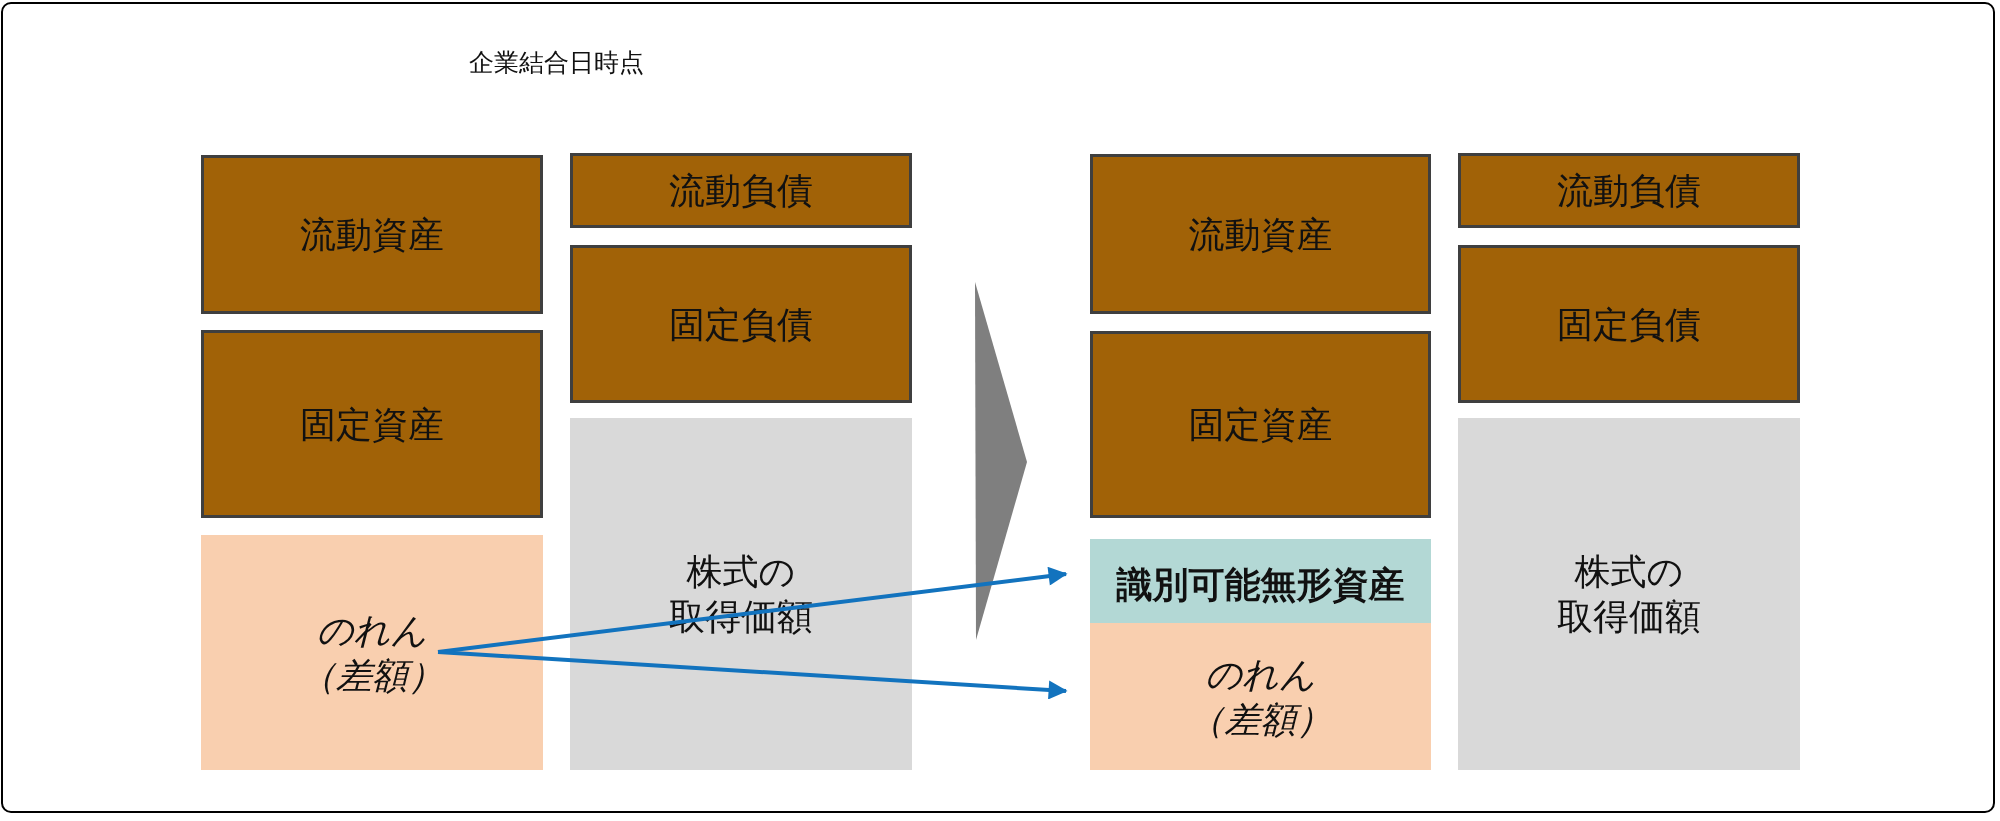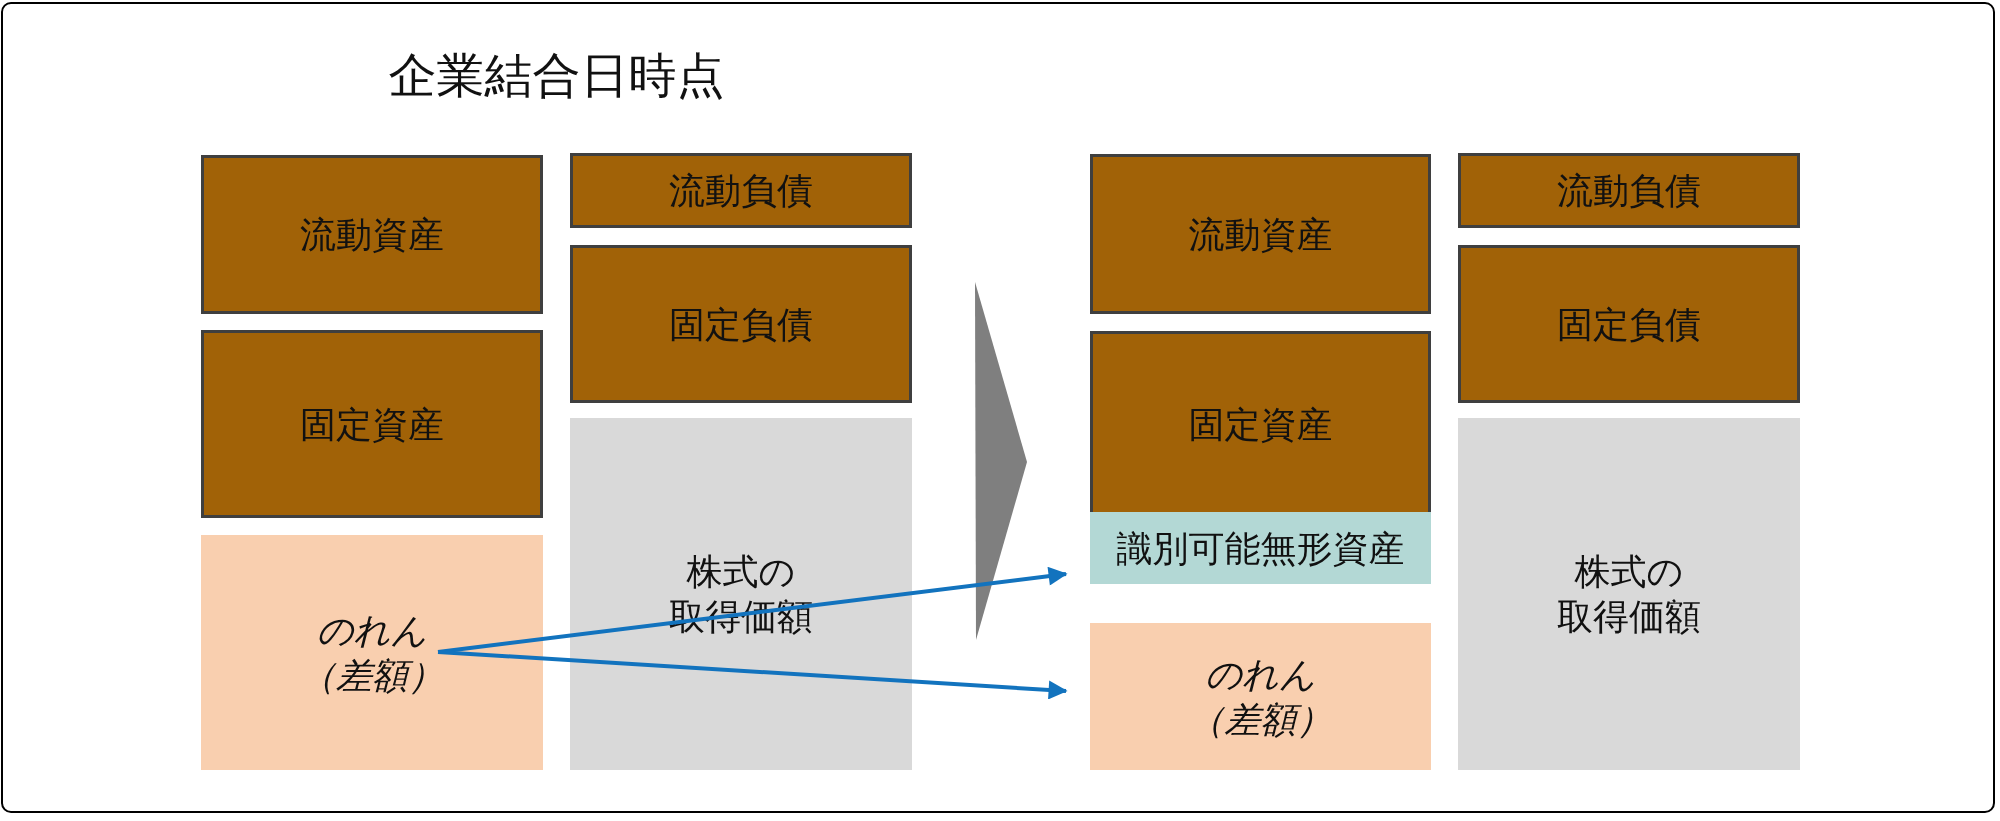--- a/index.html
+++ b/index.html
@@ -12,21 +12,21 @@
     overflow:hidden;
   }
   .frame{
     position:absolute;left:1px;top:2px;width:1994px;height:811px;
     border:2px solid var(--frame-border,#000);
     border-radius:10px;
     box-sizing:border-box;
   }
   .title{
     position:absolute;top:48px;
-    font-size:48px;line-height:1.15;
+    font-size:25px;line-height:1.15;
     text-align:center;
     white-space:nowrap;
     color:var(--text,#111);
   }
   .box{
     position:absolute;
     box-sizing:border-box;
     display:flex;align-items:center;justify-content:center;
     text-align:center;
     font-size:36px;line-height:1.25;
@@ -56,21 +56,21 @@
   <div class="box goodwill" style="left:201px;top:535px;width:342px;height:235px;">のれん
 （差額）</div>
 
   <div class="box outlined" style="left:570px;top:153px;width:342px;height:75px;">流動負債</div>
   <div class="box outlined" style="left:570px;top:245px;width:342px;height:158px;">固定負債</div>
   <div class="box acquisition" style="left:570px;top:418px;width:342px;height:352px;">株式の
 取得価額</div>
 
   <div class="box outlined" style="left:1090px;top:154px;width:341px;height:160px;">流動資産</div>
   <div class="box outlined" style="left:1090px;top:331px;width:341px;height:187px;">固定資産</div>
-  <div class="box intangible" style="left:1090px;top:512px;width:341px;height:72px;">識別可能無形資産</div>
+  <div class="box intangible" style="left:1090px;top:539px;width:341px;height:91px;font-weight:bold;">識別可能無形資産</div>
   <div class="box goodwill" style="left:1090px;top:623px;width:341px;height:147px;">のれん
 （差額）</div>
 
   <div class="box outlined" style="left:1458px;top:153px;width:342px;height:75px;">流動負債</div>
   <div class="box outlined" style="left:1458px;top:245px;width:342px;height:158px;">固定負債</div>
   <div class="box acquisition" style="left:1458px;top:418px;width:342px;height:352px;">株式の
 取得価額</div>
 
   <svg id="arrow-layer" viewBox="0 0 2000 821">
     <defs>

